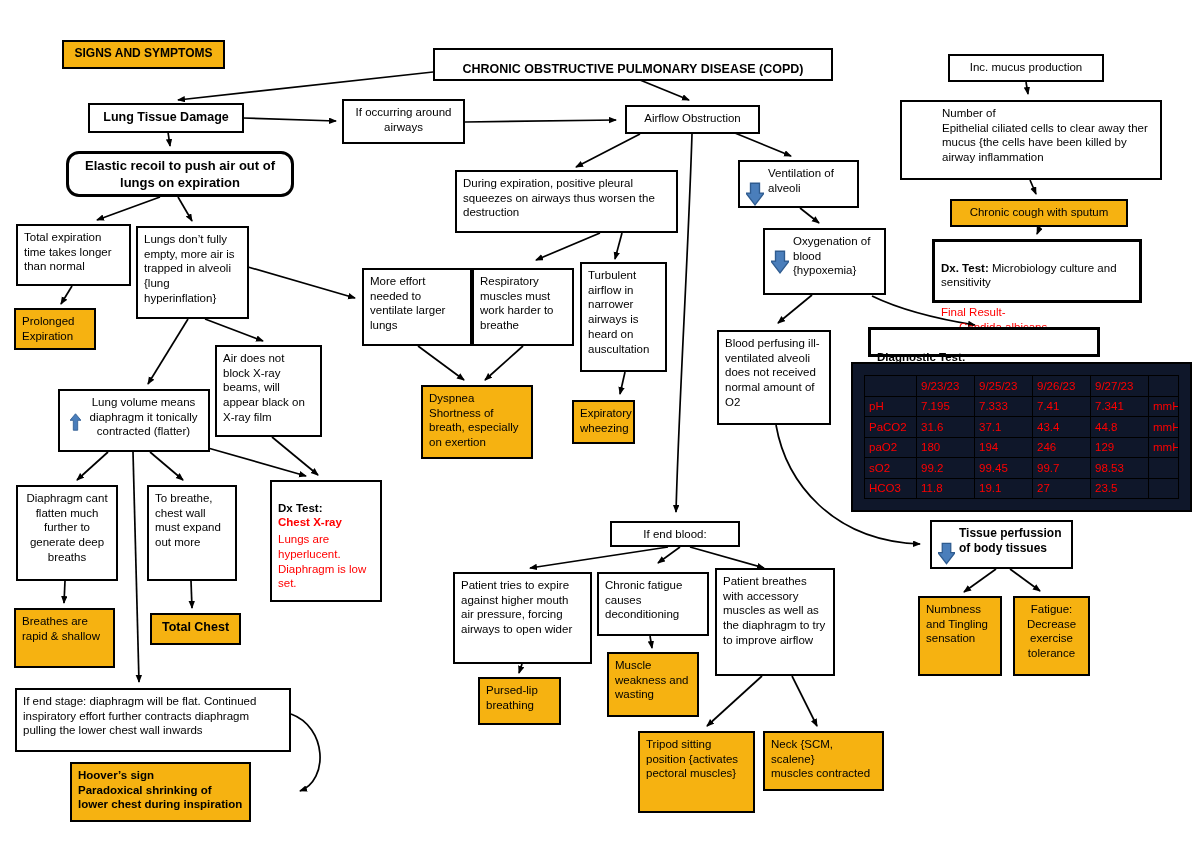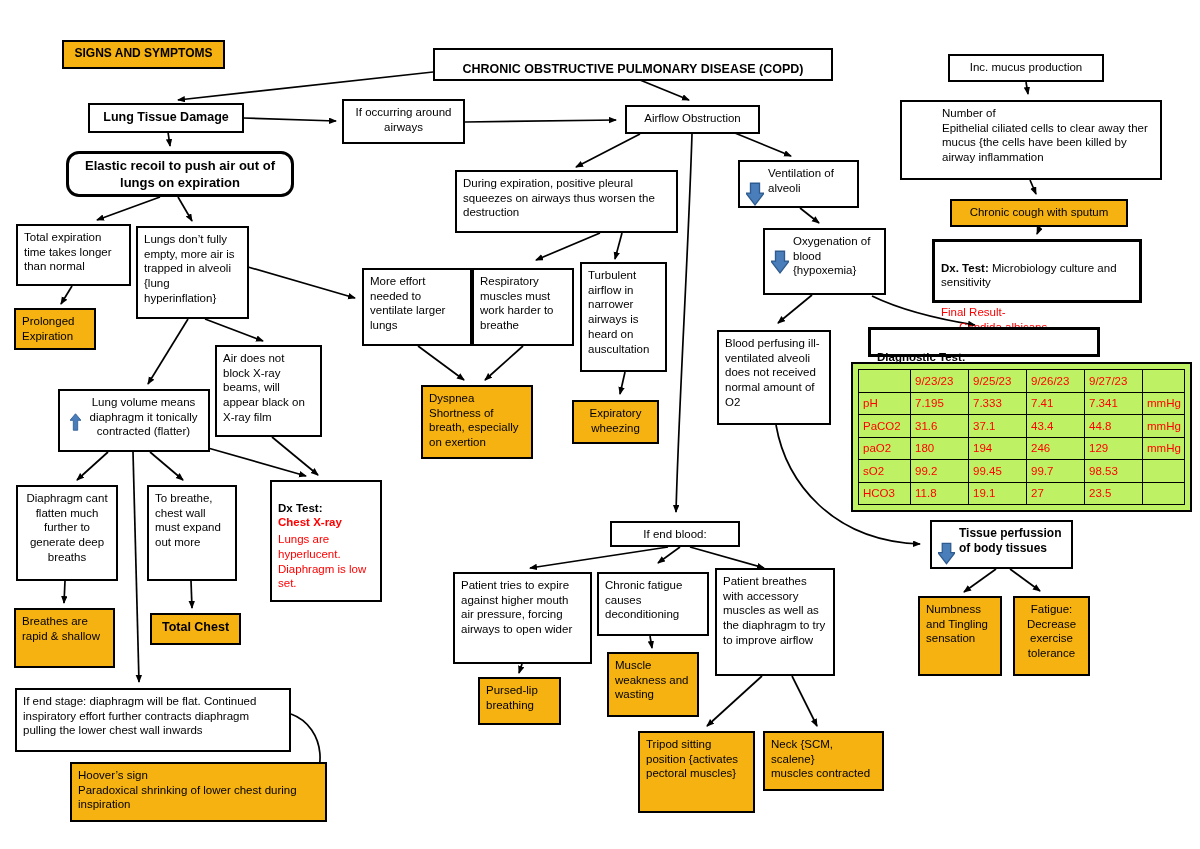--- a/index.html
+++ b/index.html
@@ -20,21 +20,21 @@
   }
   .or{background:var(--orange);}
   .b{font-weight:bold;}
   .ctr{text-align:center;}
   .red{color:var(--red);}
   .thick{border-width:3px;}
   .flexrow{display:flex;align-items:flex-start;gap:4px;}
   .aicon{flex:0 0 auto;margin-top:1px;}
   
   .abgwrap{position:absolute;z-index:2;left:851px;top:362px;width:341px;height:150px;
-    box-sizing:border-box;border:2px solid #000;padding:5px;background:#bef264;}
+    box-sizing:border-box;border:2px solid #000;padding:11px;background:#0f172a;}
   table.abg{border-collapse:collapse;width:100%;height:100%;table-layout:fixed;}
   table.abg td{border:1.5px solid #000;font-size:11.5px;color:var(--red);
     padding:2px 4px;vertical-align:middle;overflow:hidden;}
   table.abg td.u{color:var(--red);}
 </style>
 </head>
 <body>
 
 <div class="canvas">
 
@@ -228,21 +228,21 @@
         <td>23.5</td>
         <td class="u"></td>
       </tr>
     </tbody>
       </table>
   </div>
 
   <div class="bx or" style="left:421px;top:385px;width:112px;height:74px;">Dyspnea
 Shortness of breath, especially on exertion</div>
 
-  <div class="bx or ctr" style="left:572px;top:400px;width:87px;height:44px;">Expiratory wheezing</div>
+  <div class="bx or ctr" style="left:572px;top:400px;width:63px;height:44px;">Expiratory wheezing</div>
 
   <div class="bx" style="left:270px;top:480px;width:112px;height:122px;">
     <span class="b">Dx Test:</span>
     <span class="b red">Chest X-ray</span>
     <div class="red" style="margin-top:2px;">Lungs are hyperlucent.
 Diaphragm is low set.</div>
   </div>
 
   <div class="bx ctr" style="left:16px;top:485px;width:102px;height:96px;">Diaphragm cant flatten much further to generate deep breaths</div>
 
@@ -272,21 +272,21 @@
   <div class="bx" style="left:597px;top:572px;width:112px;height:64px;">Chronic fatigue causes deconditioning</div>
 
   <div class="bx" style="left:715px;top:568px;width:120px;height:108px;">Patient breathes with accessory muscles as well as the diaphragm to try to improve airflow</div>
 
   <div class="bx or" style="left:478px;top:677px;width:83px;height:48px;">Pursed-lip breathing</div>
 
   <div class="bx or" style="left:607px;top:652px;width:92px;height:65px;">Muscle weakness and wasting</div>
 
   <div class="bx" style="left:15px;top:688px;width:276px;height:64px;">If end stage: diaphragm will be flat. Continued inspiratory effort further contracts diaphragm pulling the lower chest wall inwards</div>
 
-  <div class="bx or" style="left:70px;top:762px;width:257px;height:60px;">Hoover’s sign
+  <div class="bx or" style="left:70px;top:762px;width:181px;height:60px;font-weight:bold;">Hoover’s sign
 Paradoxical shrinking of lower chest during inspiration</div>
 
   <div class="bx or" style="left:638px;top:731px;width:117px;height:82px;">Tripod sitting position {activates pectoral muscles}</div>
 
   <div class="bx or" style="left:763px;top:731px;width:121px;height:60px;">Neck {SCM, scalene}
 muscles contracted</div>
 
 </div>
 
 </body></html>

